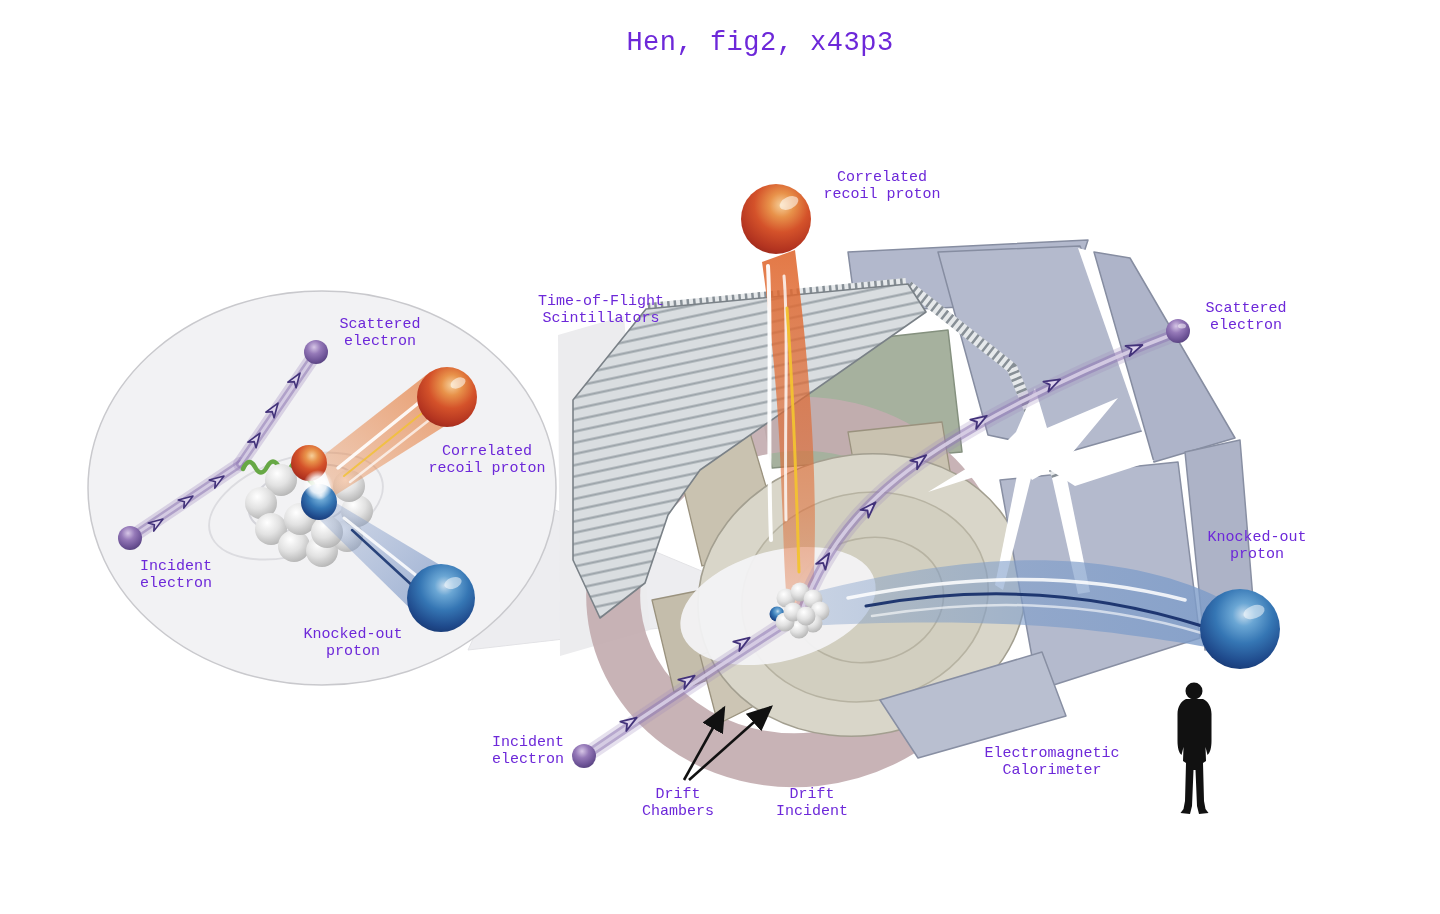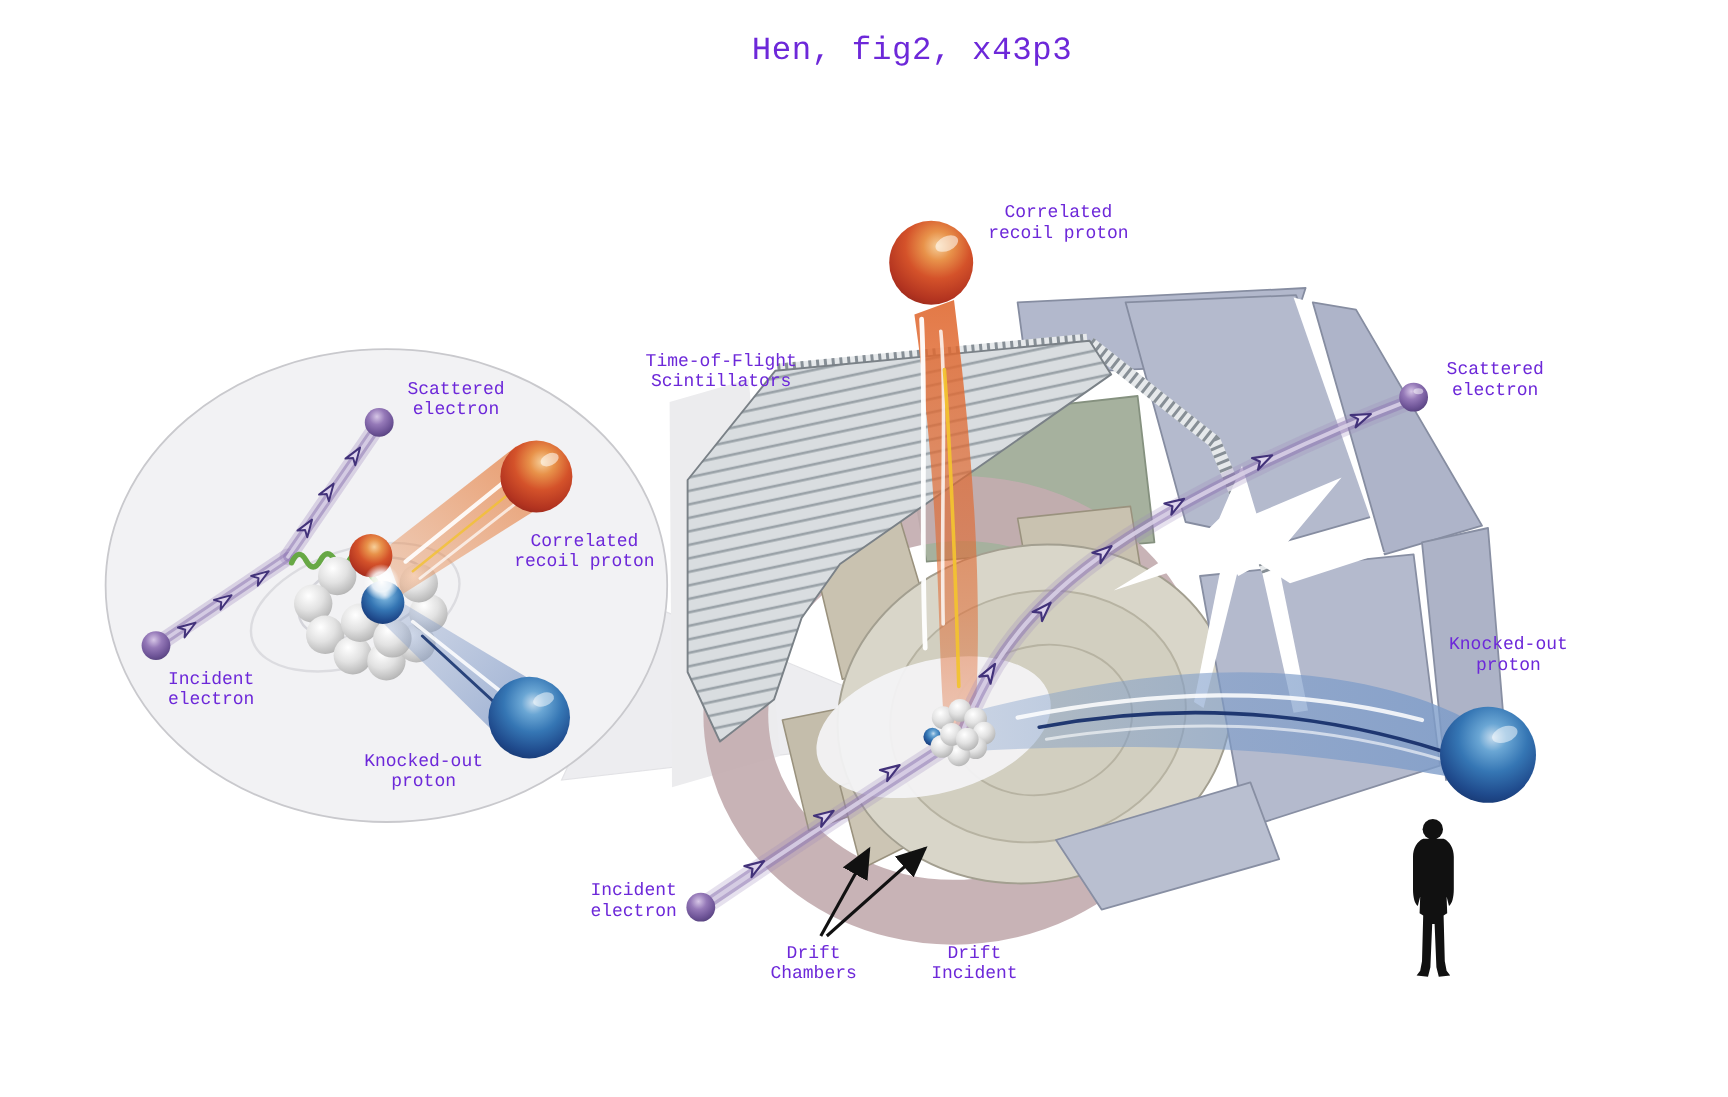--- a/index.html
+++ b/index.html
@@ -316,20 +316,24 @@
     <div>electron</div>
   </div>
   <div class="lbl lbl-torus">
     <div>Drift</div>
     <div>Chambers</div>
   </div>
   <div class="lbl lbl-drift">
     <div>Drift</div>
     <div>Incident</div>
   </div>
+  <div class="lbl lbl-ecal">
+    <div>Electromagnetic</div>
+    <div>Calorimeter</div>
+  </div>
 
   <div class="lbl lbl-scat-inset">
     <div>Scattered</div>
     <div>electron</div>
   </div>
   <div class="lbl lbl-recoil-inset">
     <div>Correlated</div>
     <div>recoil proton</div>
   </div>
   <div class="lbl lbl-incident-inset">

